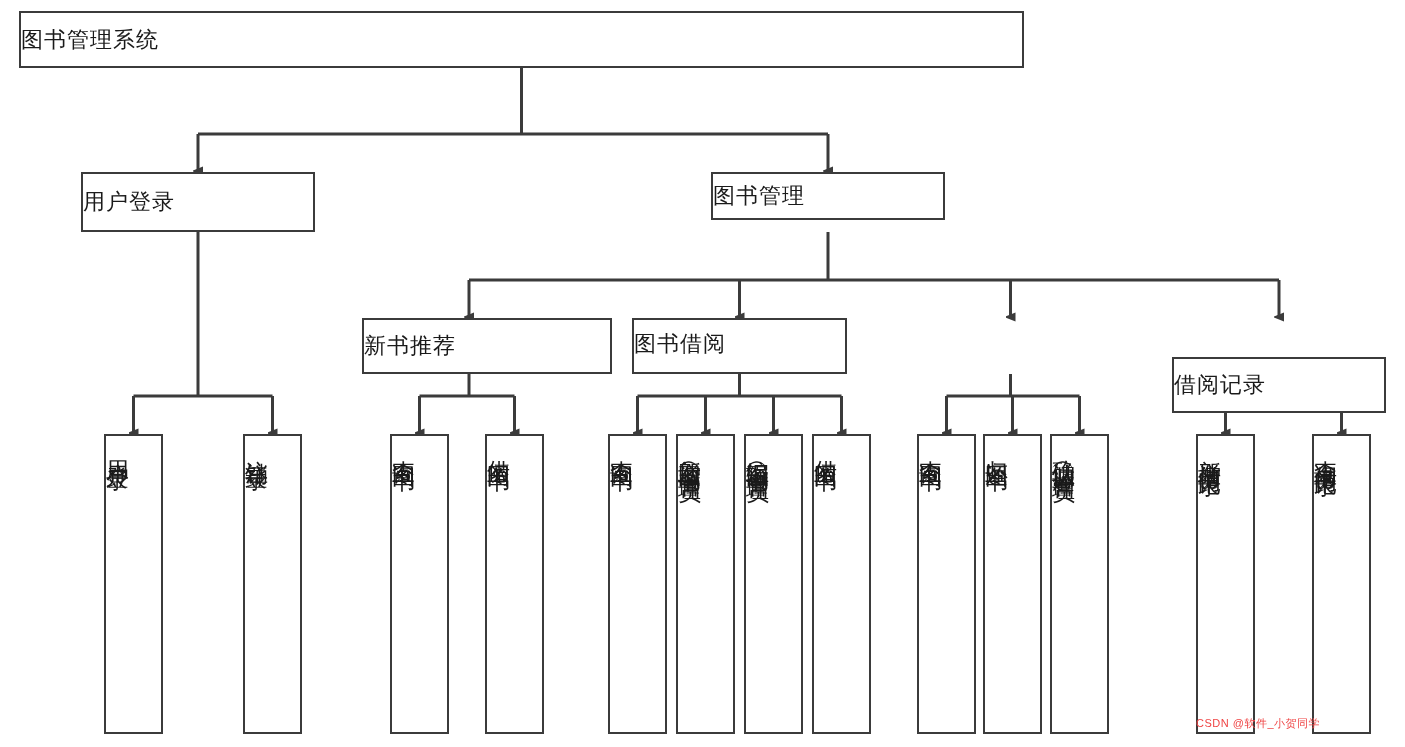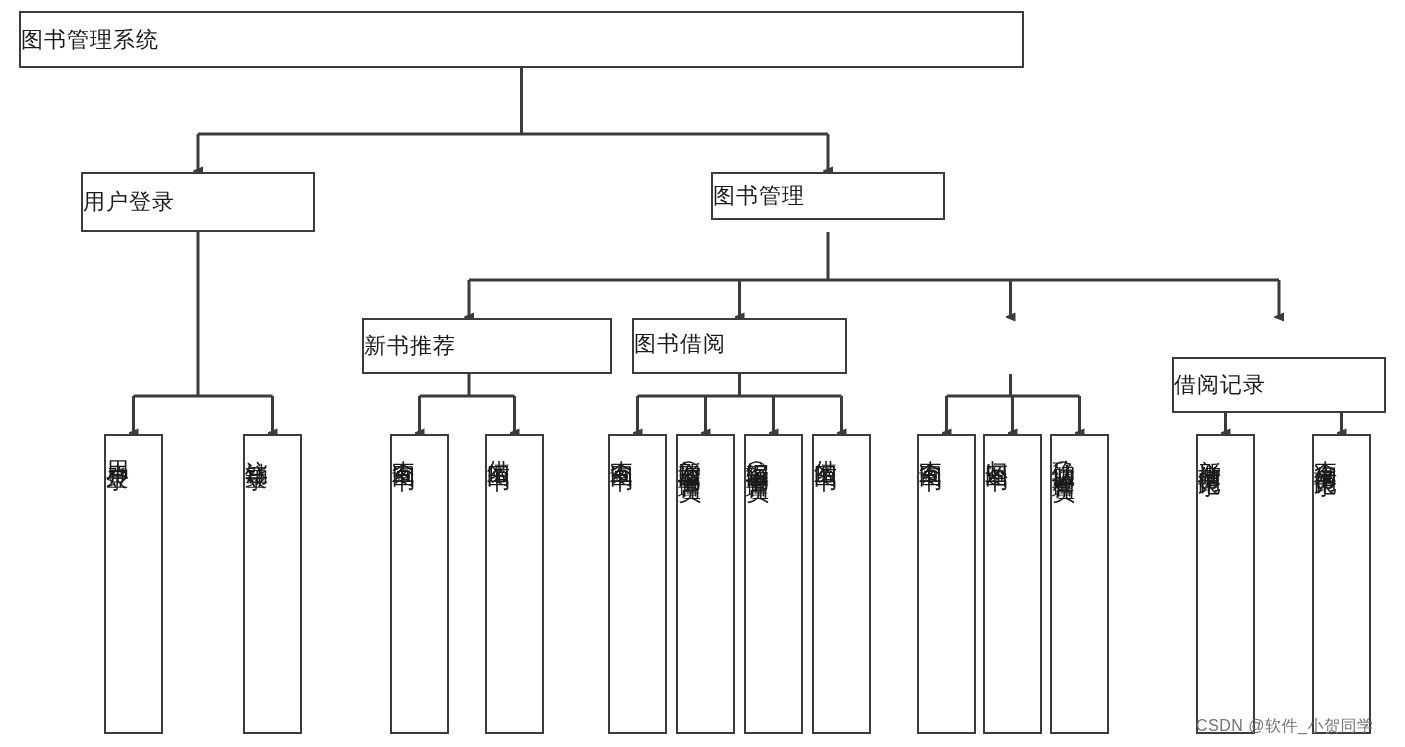--- a/index.html
+++ b/index.html
@@ -52,22 +52,22 @@
   }
   .node.vert .lbl {
     writing-mode: vertical-rl;
     text-orientation: upright;
     font-size: 23px;
     letter-spacing: 3px;
     line-height: 1;
   }
   .watermark {
     position: absolute;
-    color: #737373;
-    font-size: 16px;
+    color: #ef4444;
+    font-size: 11px;
     letter-spacing: 0.5px;
     white-space: nowrap;
     z-index: 5;
   }
 </style>
 </head>
 <body>
 
 <div id="canvas">
   <svg id="edges" viewBox="0 0 1405 747" width="1405" height="747">

